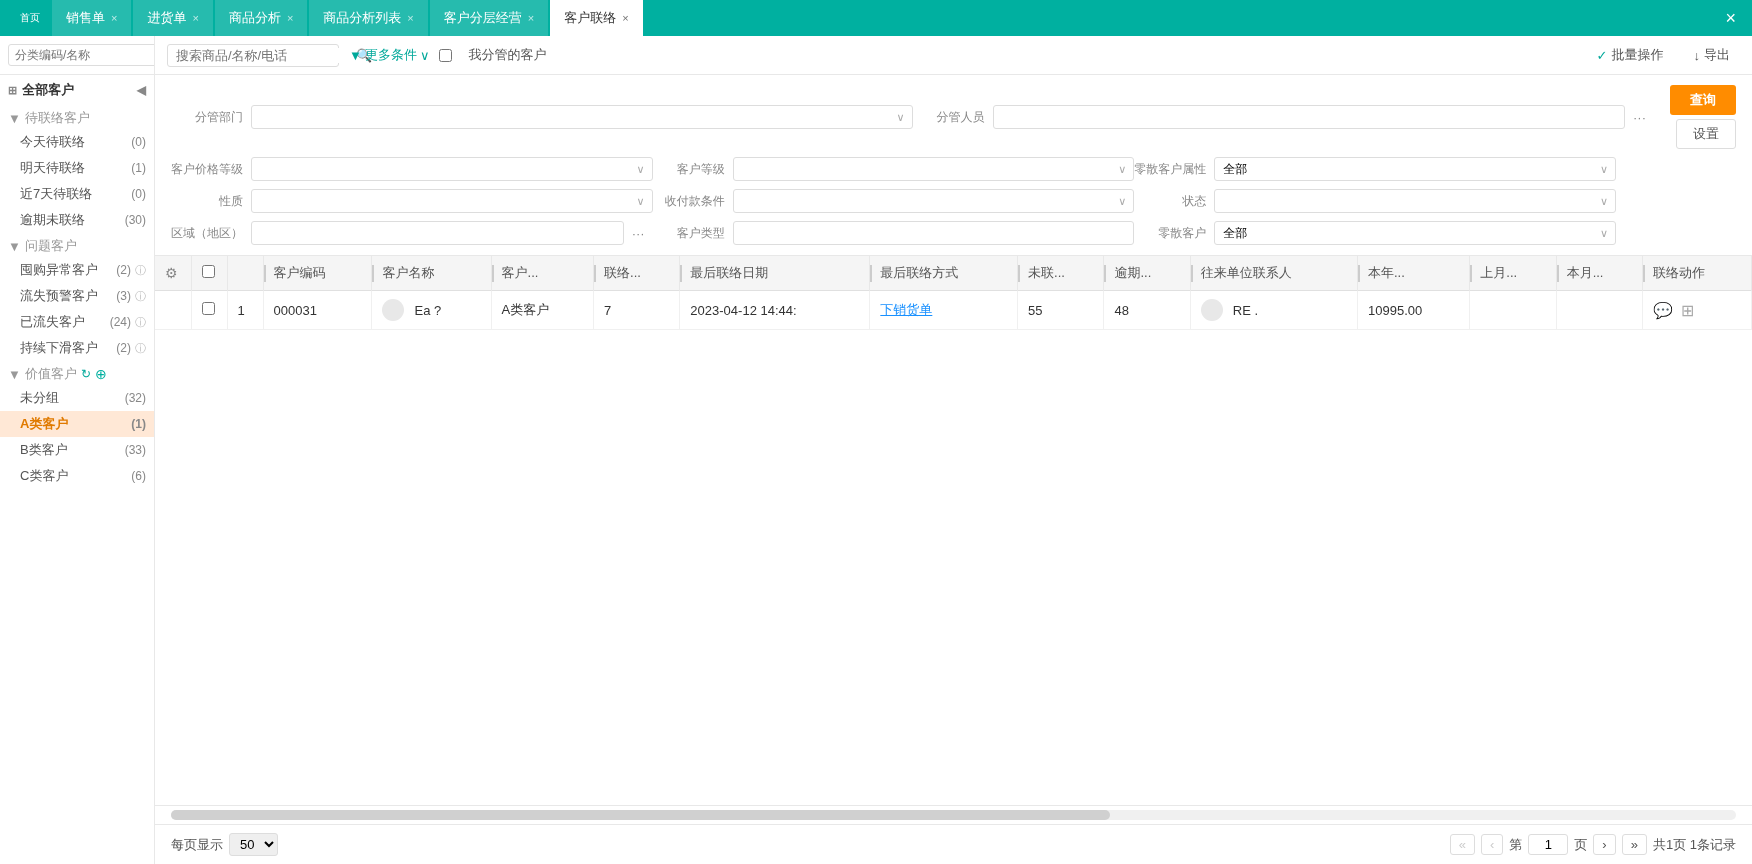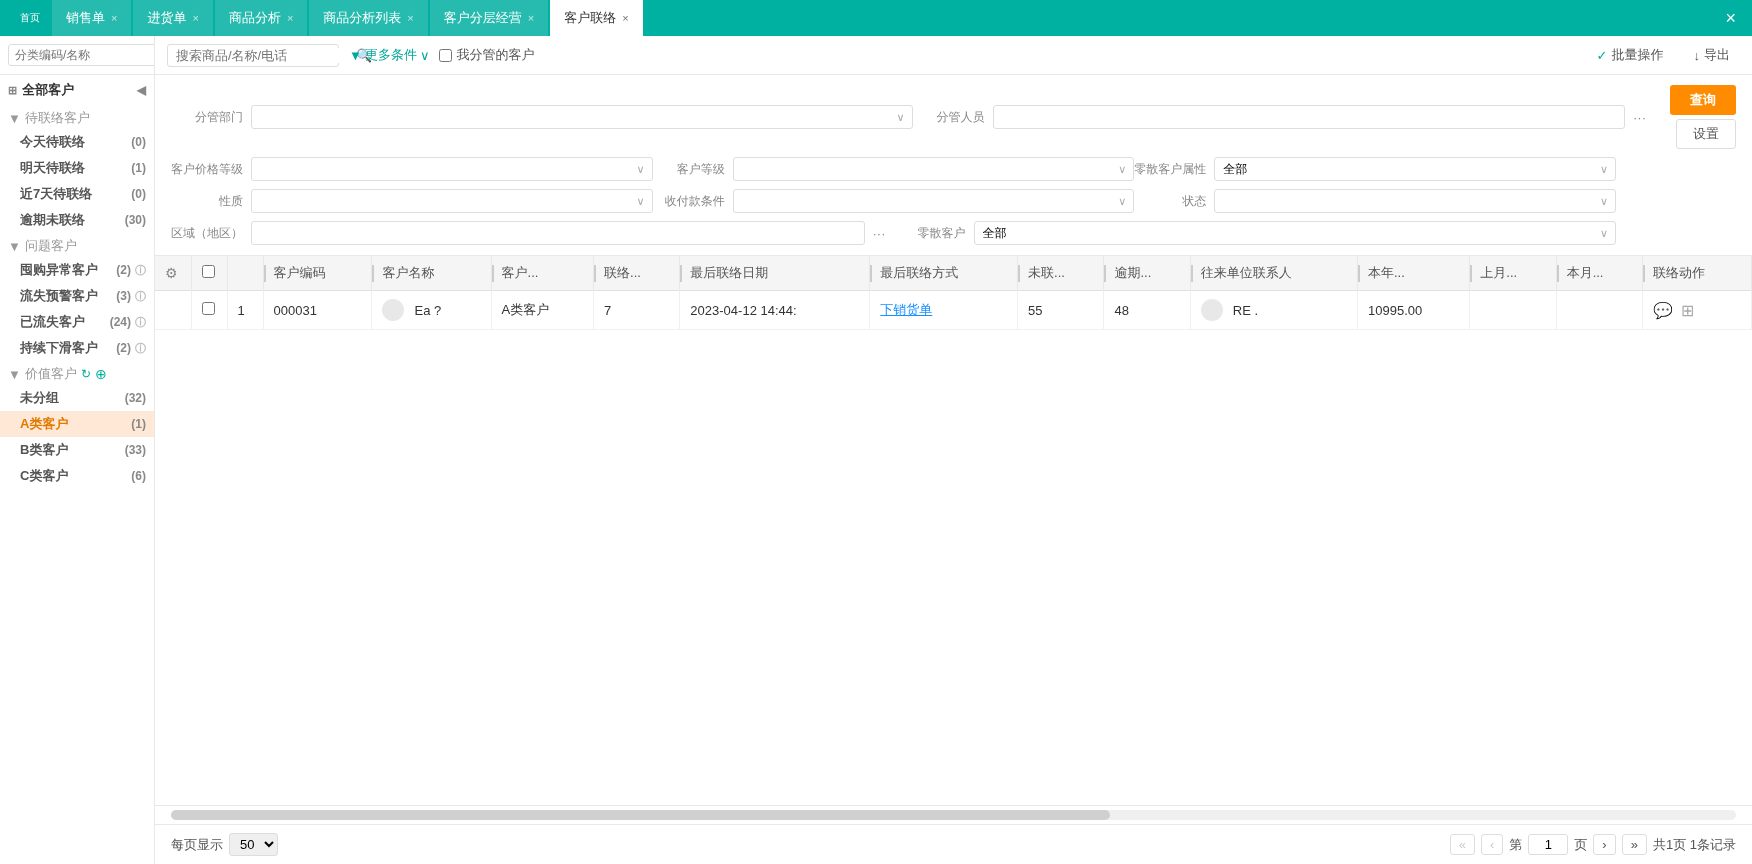--- a/index.html
+++ b/index.html
@@ -54,21 +54,21 @@
       font-weight: bold; color: #333; cursor: pointer;
     }
     .sidebar-section-header .grid-icon { margin-right: 5px; color: #888; font-size: 11px; }
     .sidebar-section-header .collapse-icon { margin-left: auto; color: #888; font-size: 12px; }
     .sidebar-group-label {
       padding: 4px 8px 2px 8px; color: #999; font-size: 12px; display: flex; align-items: center;
     }
     .sidebar-group-label .tri { margin-right: 4px; }
     .sidebar-item {
       padding: 4px 8px 4px 20px; cursor: pointer; color: #555;
-      display: flex; align-items: center; font-weight: bold;
+      display: flex; align-items: center;
     }
     .sidebar-item.active { background: #ffe8d6; color: #e07a00; font-weight: bold; }
     .sidebar-item .badge { margin-left: auto; color: #888; font-size: 12px; }
     .sidebar-item .info-icon { margin-left: 4px; color: #bbb; font-size: 11px; }
     .sidebar-refresh { display: inline-flex; align-items: center; gap: 4px; }
     .sidebar-add-icon { color: #00b0a0; cursor: pointer; margin-left: 4px; }
 
     
     .content-area {
       flex: 1; display: flex; flex-direction: column; background: #f5f5f5; overflow: hidden;
@@ -82,21 +82,21 @@
     .filter-search {
       display: flex; align-items: center; border: 1px solid #ddd; border-radius: 3px;
       padding: 3px 8px; background: white; width: 172px;
     }
     .filter-search input { border: none; outline: none; flex: 1; font-size: 13px; }
     .filter-search .s-icon { color: #aaa; margin-left: 4px; }
     .filter-more {
       display: flex; align-items: center; color: #00a89a; cursor: pointer; gap: 3px;
     }
     .filter-more .funnel-icon { color: #00a89a; }
-    .filter-checkbox { display: flex; align-items: center; gap: 4px; color: #555; }
+    .filter-checkbox { display: flex; align-items: center; gap: 16px; color: #555; }
     .filter-checkbox input { cursor: pointer; }
     .filter-spacer { flex: 1; }
     .btn-batch { 
       display: flex; align-items: center; gap: 4px; padding: 4px 10px;
       border: none; background: none; cursor: pointer; color: #555;
     }
     .btn-batch .check-icon { color: #00a89a; }
     .btn-export {
       display: flex; align-items: center; gap: 4px; padding: 4px 10px;
       border: none; background: none; cursor: pointer; color: #555;
@@ -426,20 +426,24 @@
         <div style="width:120px;"></div>
       </div>
 
       <div class="filter-row">
         <div class="filter-field">
           <span class="filter-label">区域（地区）</span>
           <input class="filter-input" type="text" style="flex: 1 1 0%;">
           <span class="filter-dots">···</span>
         </div>
         <div class="filter-field">
+          <span class="filter-label">客户类型</span>
+          <input class="filter-input" type="text" style="">
+        </div>
+        <div class="filter-field">
           <span class="filter-label">零散客户</span>
           <div class="select-wrapper">
             <select><option value="全部">全部</option></select>
             <span class="chevron">∨</span>
           </div>
         </div>
         <div style="width:120px;"></div>
       </div>
     </div>
 

